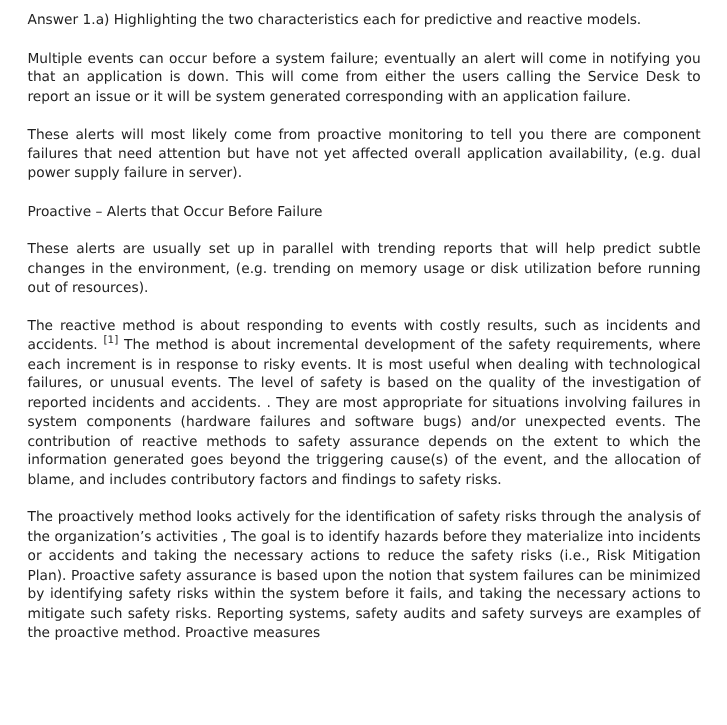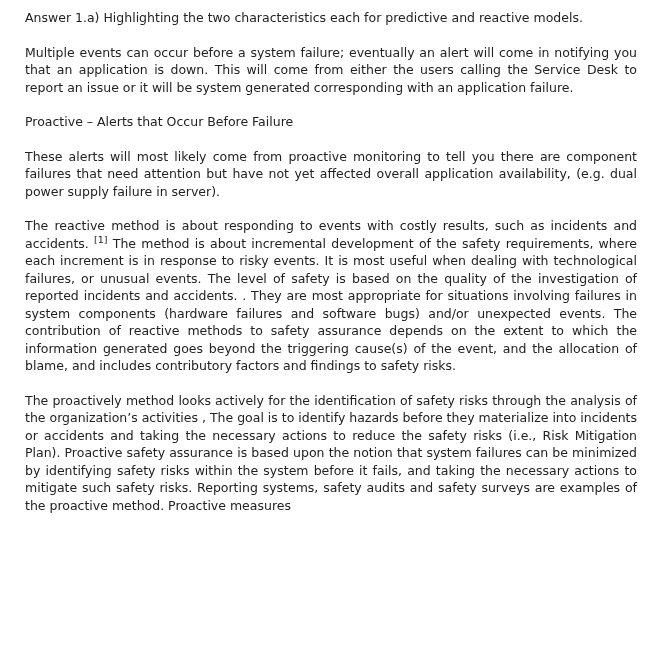--- a/index.html
+++ b/index.html
@@ -33,18 +33,19 @@
     vertical-align: super;
   }
 </style>
 </head>
 <body>
 
 <div class="page">
   <div id="doc-body" style="color: rgb(34, 34, 34);">
       <p><span>Answer 1.a) Highlighting  the two characteristics each for predictive and reactive models.</span></p>
       <p><span>Multiple events can occur before a system failure; eventually an alert will come in notifying you that an application is down. This will come from either the users calling the Service Desk to report an issue or it will be system generated corresponding with an application failure.</span></p>
+      <p><span>These alerts will most likely come from proactive monitoring to tell you there are component failures that need attention but have not yet affected overall application availability, (e.g. dual power supply failure in server).</span></p>
       <p><span>Proactive – Alerts that Occur Before Failure</span></p>
-      <p><span>These alerts will most likely come from proactive monitoring to tell you there are component failures that need attention but have not yet affected overall application availability, (e.g. dual power supply failure in server).</span></p>
+      <p><span>These alerts are usually set up in parallel with trending reports that will help predict subtle changes in the environment, (e.g. trending on memory usage or disk utilization before running out of resources).</span></p>
       <p><span>The reactive method is about responding to events with costly results, such as incidents and accidents. </span><sup>[1]</sup><span> The method is about incremental development of the safety requirements, where each increment is in response to risky events. It is most useful when dealing with technological failures, or unusual events. The level of safety is based on the quality of the investigation of reported incidents and accidents. . They are most appropriate for situations involving failures in system components (hardware failures and software bugs) and/or unexpected events. The contribution of reactive methods to safety assurance depends on the extent to which the information generated goes beyond the triggering cause(s) of the event, and the allocation of blame, and includes contributory factors and findings to safety risks.</span></p>
       <p><span>The proactively method looks actively for the identification of safety risks through the analysis of the organization’s activities , The goal is to identify hazards before they materialize into incidents or accidents and taking the necessary actions to reduce the safety risks (i.e., Risk Mitigation Plan). Proactive safety assurance is based upon the notion that system failures can be minimized by identifying safety risks within the system before it fails, and taking the necessary actions to mitigate such safety risks. Reporting systems, safety audits and safety surveys are examples of the proactive method. Proactive measures</span></p>
     </div>
 </div>
 
 </body></html>

